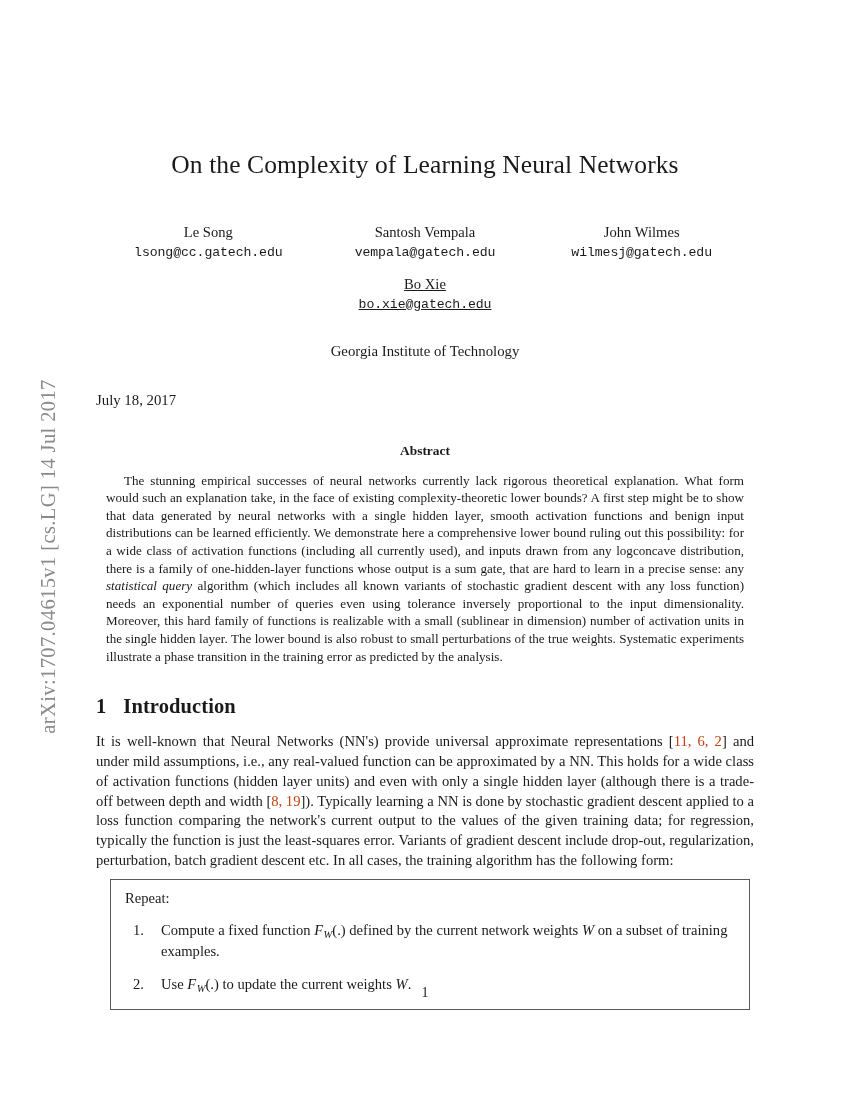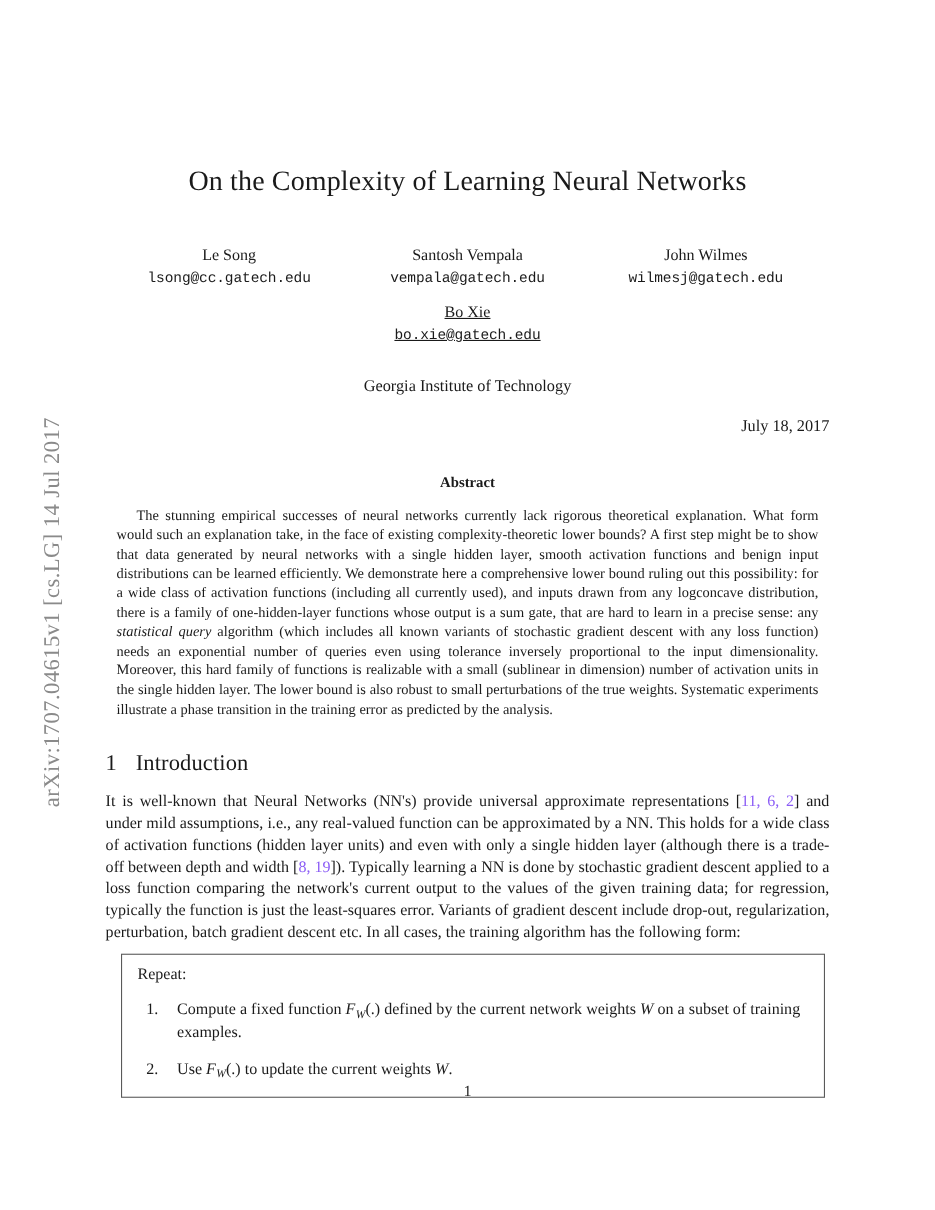--- a/index.html
+++ b/index.html
@@ -78,22 +78,22 @@
     text-align: center;
     margin-top: 9px;
     text-decoration: underline;
   }
   .affiliation {
     text-align: center;
     margin-top: 28px;
     font-size: 14.8px;
   }
   .pubdate {
-    text-align: right;
-    margin-top: 20px;
+    text-align: left;
+    margin-top: 32px;
     font-size: 14.8px;
   }
 
   
   .abstract-wrap {
     margin: 34px 10px 0 10px;
   }
   .abstract-head {
     text-align: center;
     font-weight: bold;
@@ -106,33 +106,33 @@
     text-align: justify;
     text-indent: 18px;
     hyphens: auto;
   }
   .abstract-body i { font-style: italic; }
 
   
   .section-head {
     margin: 30px 0 0 0;
     font-size: 20.5px;
-    font-weight: normal;
+    font-weight: bold;
     letter-spacing: 0.1px;
   }
   .section-head .num { margin-right: 17px; }
 
   .body-par {
     margin: 14px 0 0 0;
     font-size: 14.6px;
     line-height: 1.355;
     text-align: justify;
     hyphens: auto;
   }
-  .cite { color: #8b5cf6; }
+  .cite { color: #c2410c; }
 
   
   .algo-box {
     margin: 8px 4px 0 14px;
     border: 1px solid #5a5a5a;
     padding: 9px 14px 13px 14px;
     font-size: 14.6px;
     line-height: 1.35;
   }
   .algo-lead { margin: 0 0 2px 0; }

